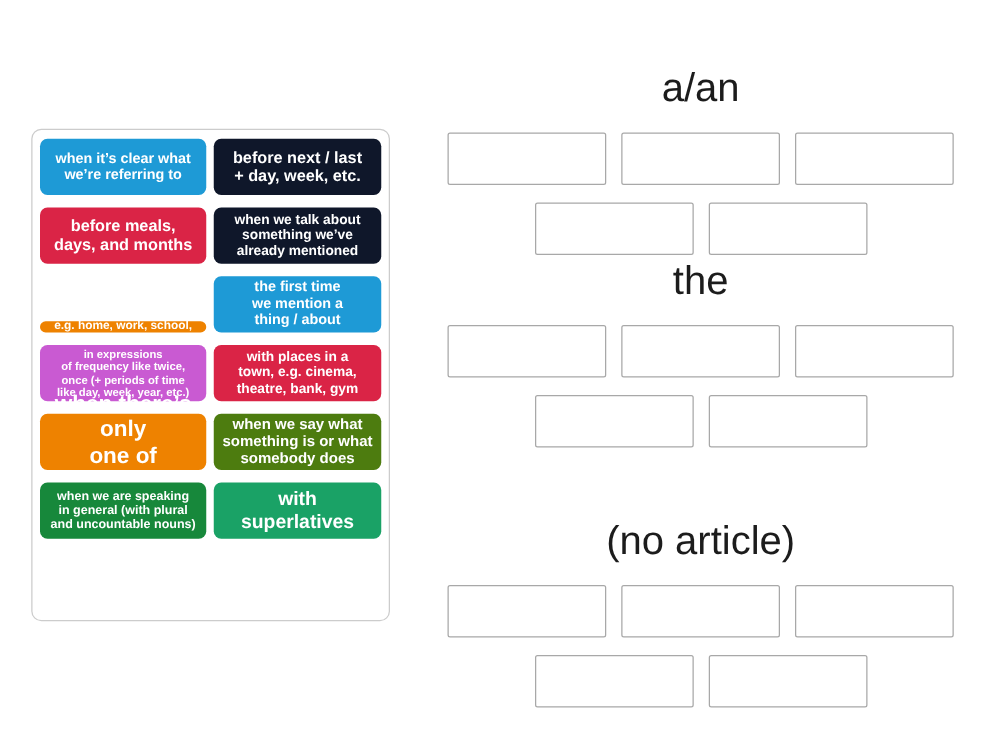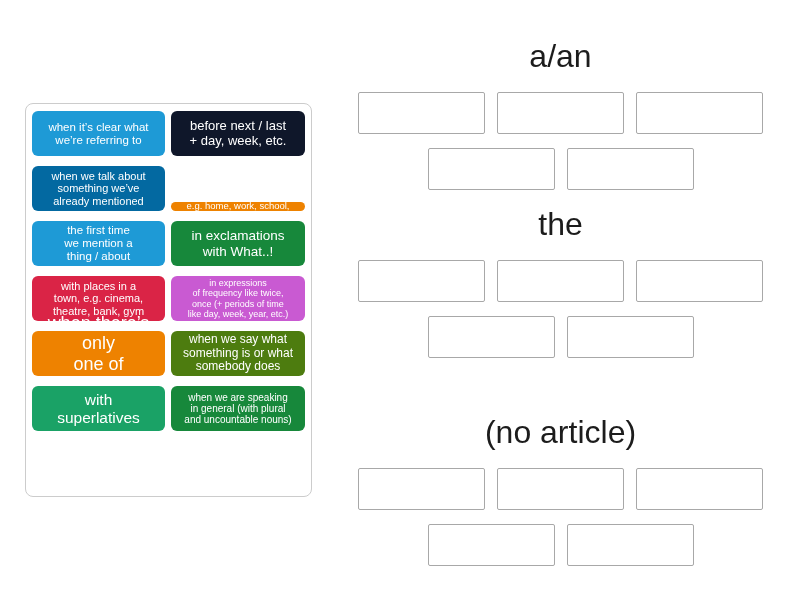--- a/index.html
+++ b/index.html
@@ -30,21 +30,21 @@
     padding: 7px 6px;
     display: grid;
     grid-template-columns: 133px 134px;
     grid-template-rows: repeat(6, 45px) 48px;
     column-gap: 6px;
     row-gap: 10px;
   }
   .tile {
     border-radius: 6px;
     color: #ffffff;
-    font-weight: normal;
+    font-weight: bold;
     display: flex;
     align-items: center;
     justify-content: center;
     text-align: center;
     line-height: 1.13;
     white-space: pre-line;
     padding: 2px 3px;
     box-sizing: border-box;
     cursor: grab;
     user-select: none;
@@ -55,21 +55,21 @@
     left: 340px;
     top: 0;
     width: 441px;
     height: 600px;
   }
   .group {
     position: absolute;
     left: 0;
     width: 100%;
   }
-  .group:nth-child(1) { top: 36px; }
+  .group:nth-child(1) { top: 50px; }
   .group:nth-child(2) { top: 204px; }
   .group:nth-child(3) { top: 412px; }
   .group h2 {
     margin: 0 0 16px 0;
     height: 40px;
     line-height: 40px;
     text-align: center;
     font-size: 32px;
     font-weight: 400;
     color: #1c1c1c;
@@ -93,48 +93,48 @@
 </style>
 </head>
 <body>
 
 <div id="stage">
   <div id="tray">
       <div class="tile" style="background: rgb(30, 154, 214); font-size: 11.5px;">when it’s clear what
 we’re referring to</div>
       <div class="tile" style="background: #0f172a; font-size: 13px;">before next / last
 + day, week, etc.</div>
-      <div class="tile" style="background: #0369a1; font-size: 11px;">when we talk about
+      <div class="tile" style="background: rgb(218, 36, 70); font-size: 13px;">before meals,
+days, and months</div>
+      <div class="tile" style="background: #0f172a; font-size: 11px;">when we talk about
 something we’ve
 already mentioned</div>
       <div class="tile" style="background: rgb(238, 130, 0); font-size: 9.5px; margin-top: 36px;">with some nouns,
 e.g. home, work, school,
 church, after at / to / from</div>
       <div class="tile" style="background: rgb(30, 154, 214); font-size: 11.5px;">the first time
 we mention a
 thing / about</div>
-      <div class="tile" style="background: rgb(23, 136, 59); font-size: 13.5px;">in exclamations
-with What..!</div>
-      <div class="tile" style="background: rgb(218, 36, 70); font-size: 11px;">with places in a
-town, e.g. cinema,
-theatre, bank, gym</div>
       <div class="tile" style="background: rgb(201, 90, 210); font-size: 9px;">in expressions
 of frequency like twice,
 once (+ periods of time
 like day, week, year, etc.)</div>
+      <div class="tile" style="background: rgb(218, 36, 70); font-size: 11px;">with places in a
+town, e.g. cinema,
+theatre, bank, gym</div>
       <div class="tile" style="background: rgb(238, 130, 0); font-size: 18px;">when there’s only
 one of something</div>
       <div class="tile" style="background: #4d7c0f; font-size: 12px;">when we say what
 something is or what
 somebody does</div>
-      <div class="tile" style="background: rgb(26, 162, 102); font-size: 15.5px;">with
-superlatives</div>
       <div class="tile" style="background: rgb(23, 136, 59); font-size: 10px;">when we are speaking
 in general (with plural
 and uncountable nouns)</div>
+      <div class="tile" style="background: rgb(26, 162, 102); font-size: 15.5px;">with
+superlatives</div>
     </div>
   <div id="groups">
       <section class="group">
         <h2>a/an</h2>
         <div class="slot-row">
           <div class="slot"></div>
           <div class="slot"></div>
           <div class="slot"></div>
         </div>
         <div class="slot-row">

